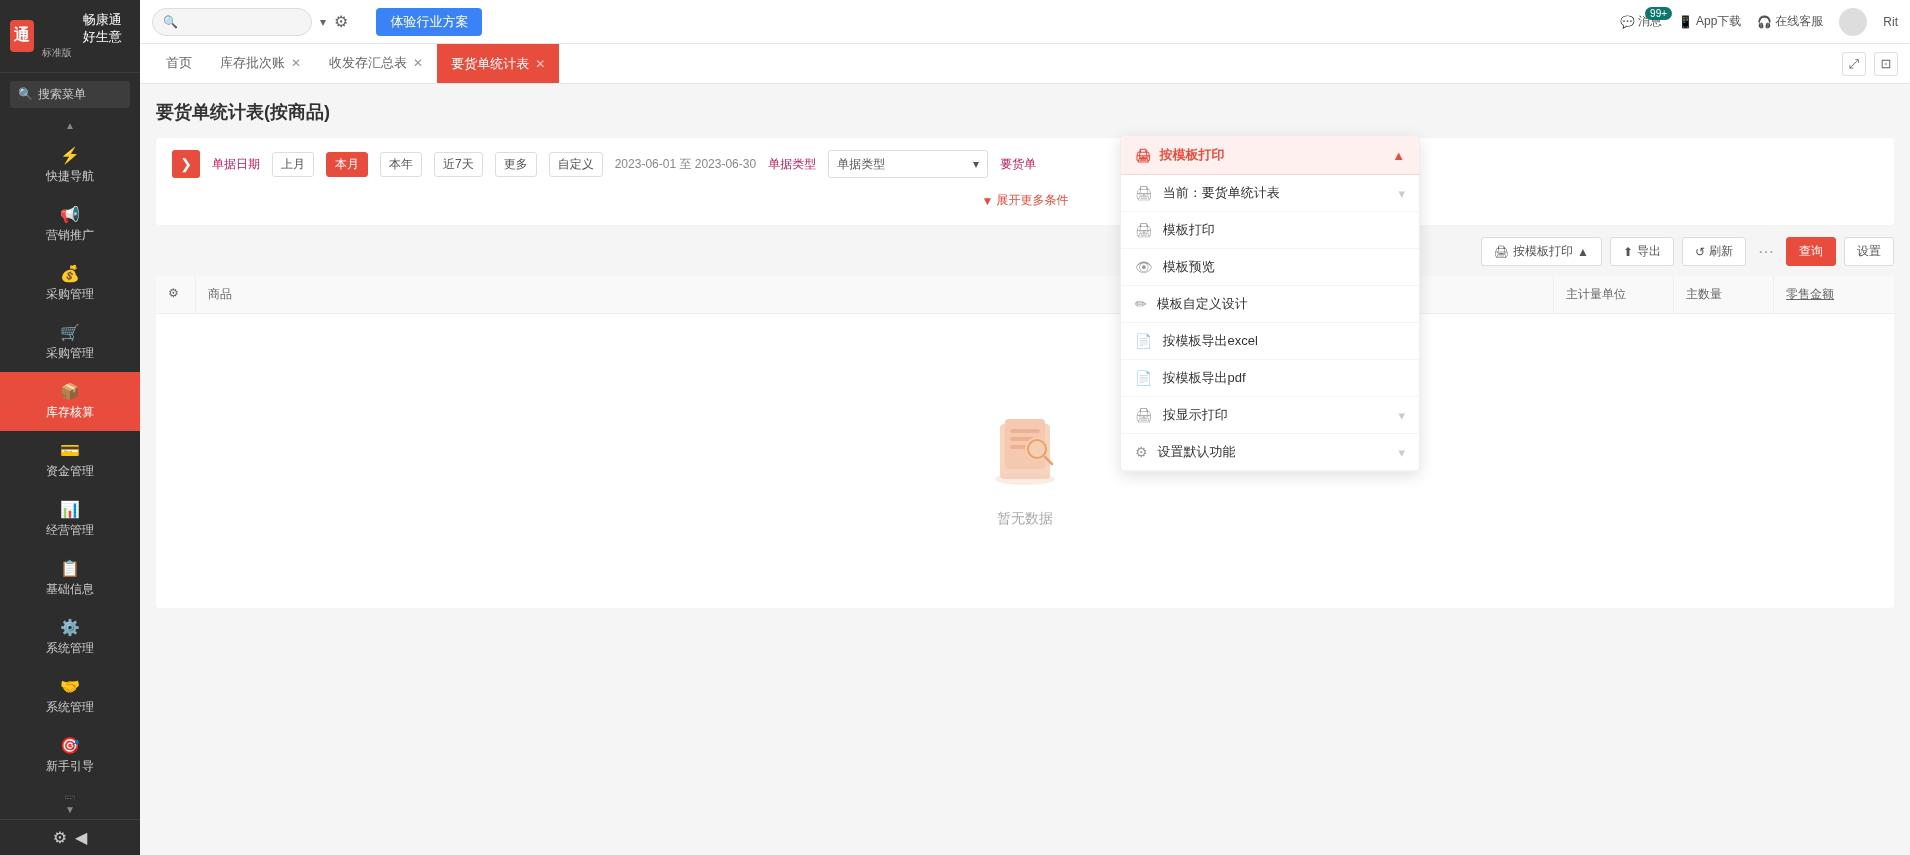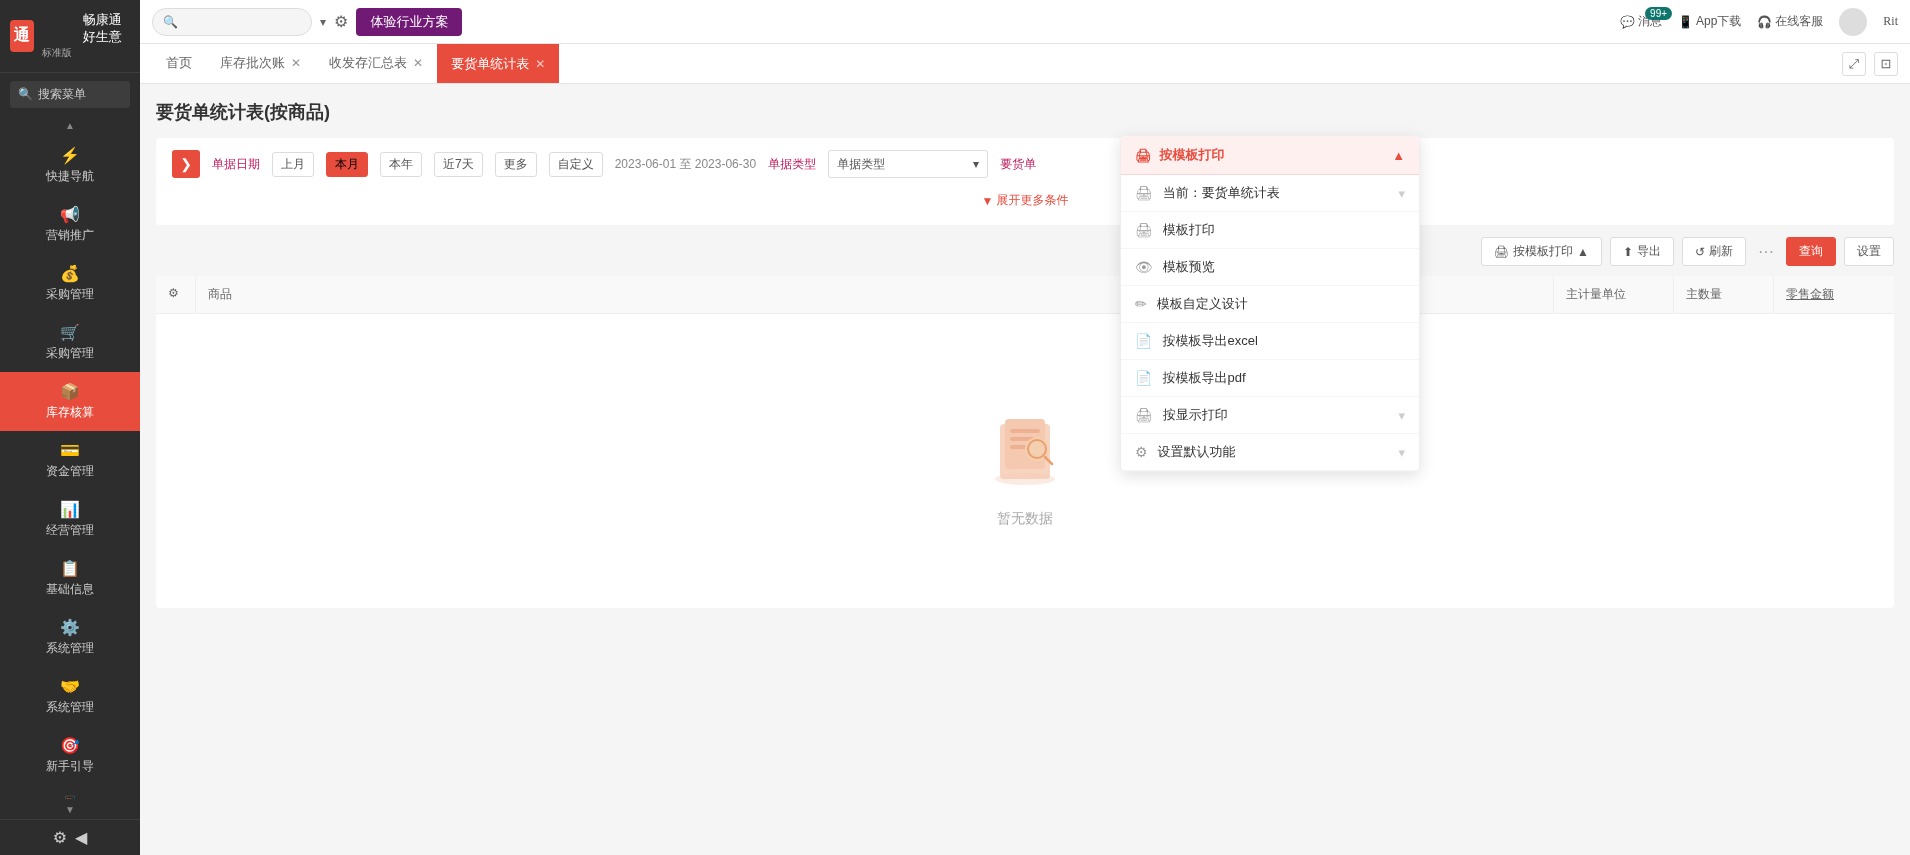--- a/index.html
+++ b/index.html
@@ -92,34 +92,35 @@
       font-size: 12px;
       display: flex; align-items: center;
     }
     .topbar-dropdown {
       color: #666; cursor: pointer; font-size: 12px;
     }
     .topbar-gear {
       color: #666; cursor: pointer; font-size: 16px;
     }
     .topbar-trial-btn {
-      background: #701a75; color: white; border: none;
+      background: #3b82f6; color: white; border: none;
       border-radius: 4px; padding: 5px 14px; cursor: pointer;
       font-size: 13px;
+      margin-left: 20px;
     }
     .topbar-spacer { flex: 1; }
     .topbar-right {
       display: flex; align-items: center; gap: 16px;
     }
     .topbar-msg { color: #555; font-size: 12px; cursor: pointer; display: flex; align-items: center; gap: 3px; position: relative; }
     .badge { background: #0f766e; color: white; border-radius: 9px; font-size: 10px; padding: 1px 5px; position: absolute; top: -6px; right: -10px; }
     .topbar-app { color: #555; font-size: 12px; cursor: pointer; display: flex; align-items: center; gap: 3px; }
     .topbar-service { color: #555; font-size: 12px; cursor: pointer; display: flex; align-items: center; gap: 3px; }
     .topbar-avatar { width: 28px; height: 28px; background: #ddd; border-radius: 50%; cursor: pointer; }
-    .topbar-username { color: #555; font-size: 12px; cursor: pointer; font-family: Liberation Serif, serif; }
+    .topbar-username { color: #555; font-size: 12px; cursor: pointer; }
 
     
     .tabs-bar {
       height: 40px;
       background: white;
       border-bottom: 1px solid #e5e5e5;
       display: flex;
       align-items: center;
       padding: 0 12px;
       gap: 0;
@@ -175,21 +176,21 @@
       width: 28px; height: 28px; background: #e84c3d; border-radius: 3px;
       display: flex; align-items: center; justify-content: center;
       color: white; cursor: pointer; font-size: 14px;
     }
     .filter-label { font-size: 12px; color: #be185d; }
     .date-btn {
       padding: 3px 8px; border: 1px solid #ddd; border-radius: 3px;
       background: white; cursor: pointer; font-size: 12px; color: #555;
     }
     .date-btn.active {
-      background: #e84c3d; color: #000000; border-color: #e84c3d;
+      background: #e84c3d; color: #ffffff; border-color: #e84c3d;
     }
     .date-range { font-size: 12px; color: #888; }
     .filter-select {
       min-width: 160px; height: 28px; border: 1px solid #ddd;
       border-radius: 3px; padding: 0 8px; font-size: 12px; color: #555;
       display: flex; align-items: center; justify-content: space-between;
       cursor: pointer; background: white;
     }
     .filter-expand-row {
       margin-top: 10px; display: flex; justify-content: center;

